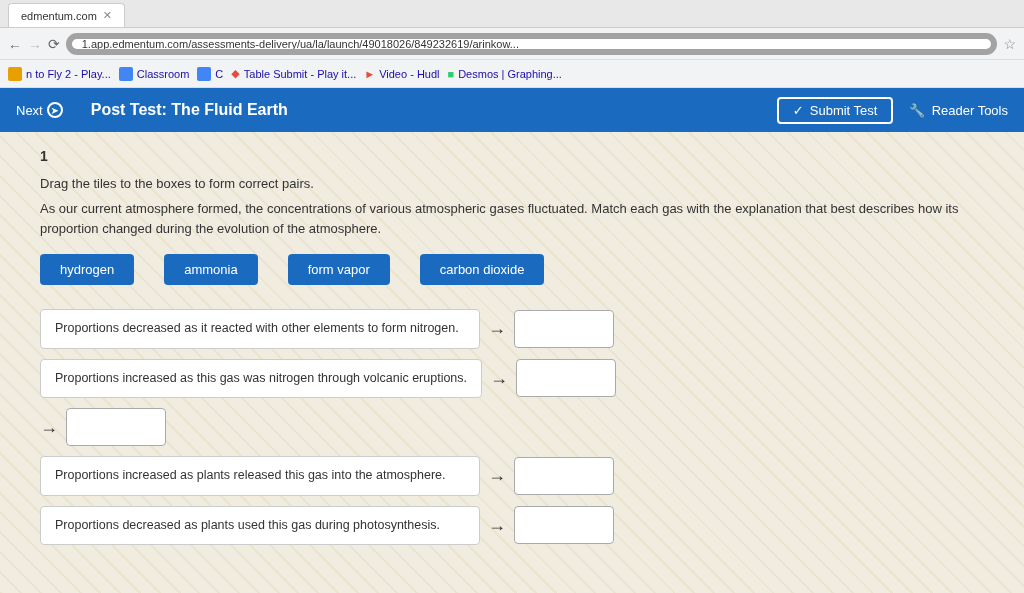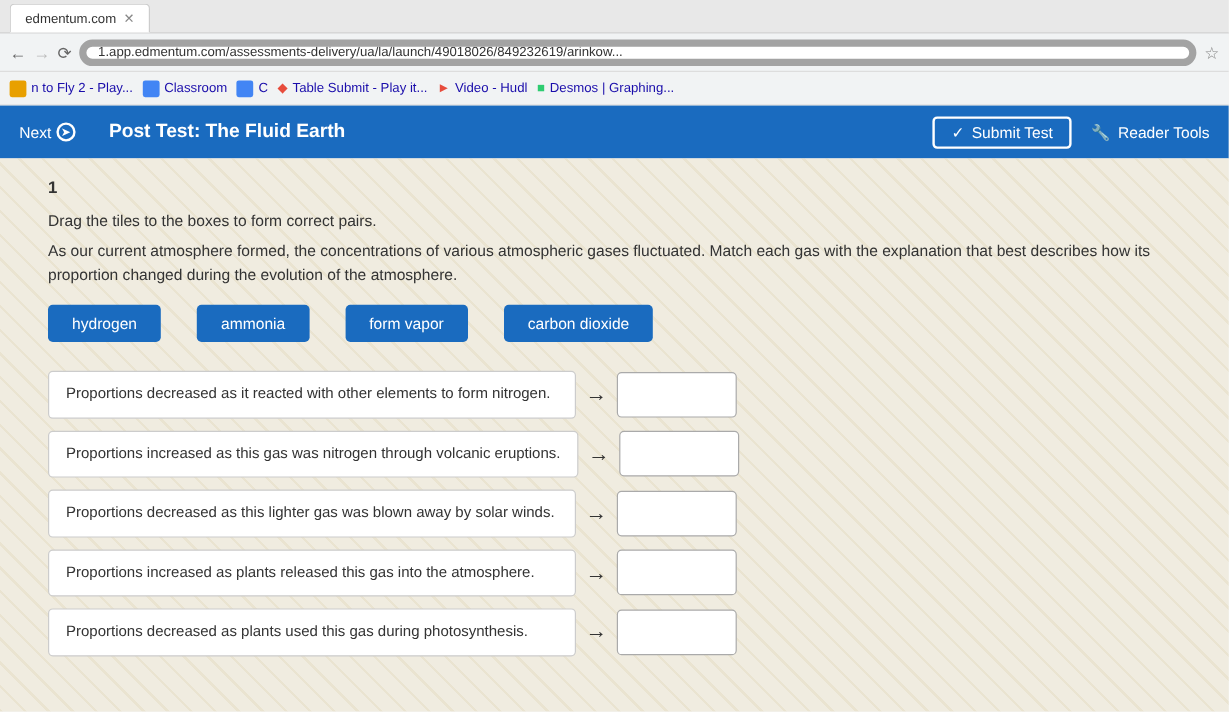--- a/index.html
+++ b/index.html
@@ -315,21 +315,20 @@
       <div class="drop-box"></div>
     </div>
 
     <div class="statement-row">
       <div class="statement-box">Proportions increased as this gas was nitrogen through volcanic eruptions.</div>
       <span class="arrow">→</span>
       <div class="drop-box"></div>
     </div>
 
     <div class="statement-row">
-      <div class="statement-box">Proportions decreased as this lighter gas was blown away by solar winds.</div>
       <span class="arrow">→</span>
       <div class="drop-box"></div>
     </div>
 
     <div class="statement-row">
       <div class="statement-box">Proportions increased as plants released this gas into the atmosphere.</div>
       <span class="arrow">→</span>
       <div class="drop-box"></div>
     </div>
 

